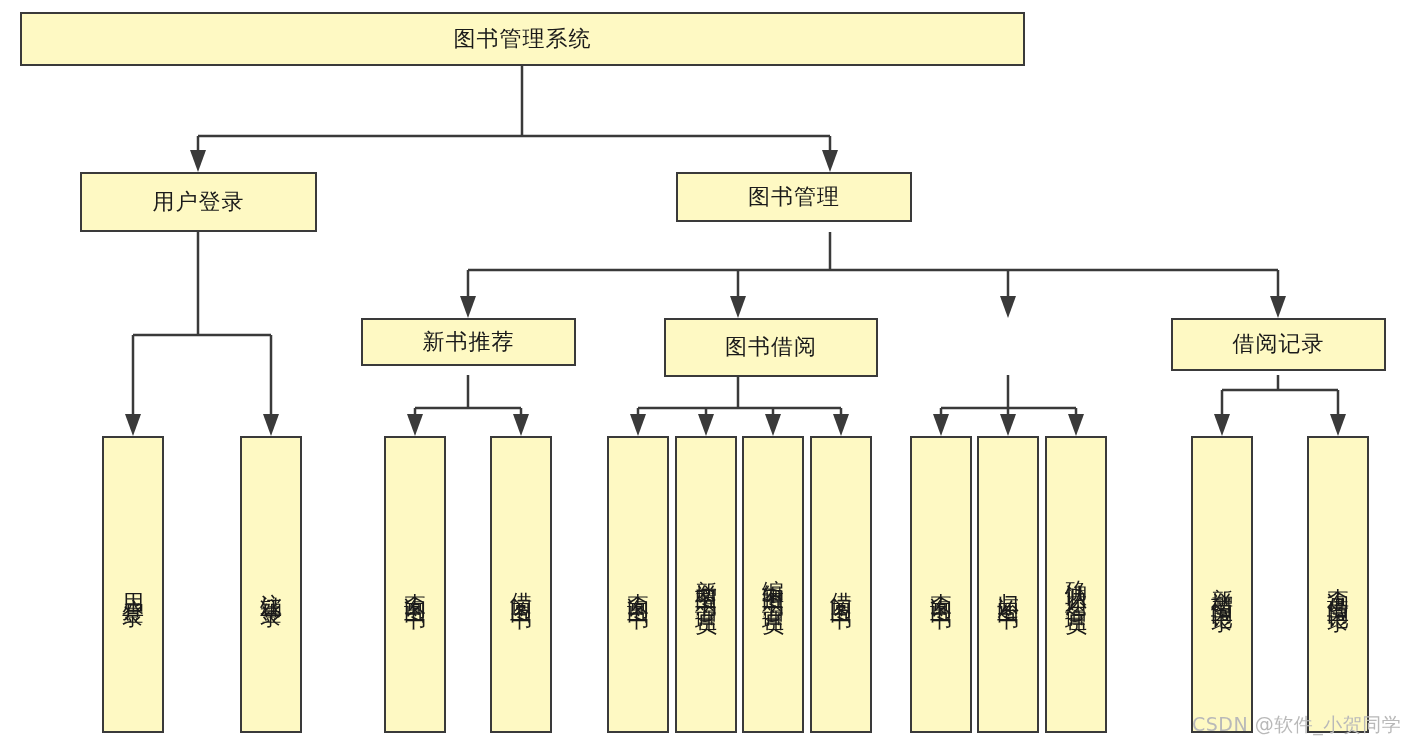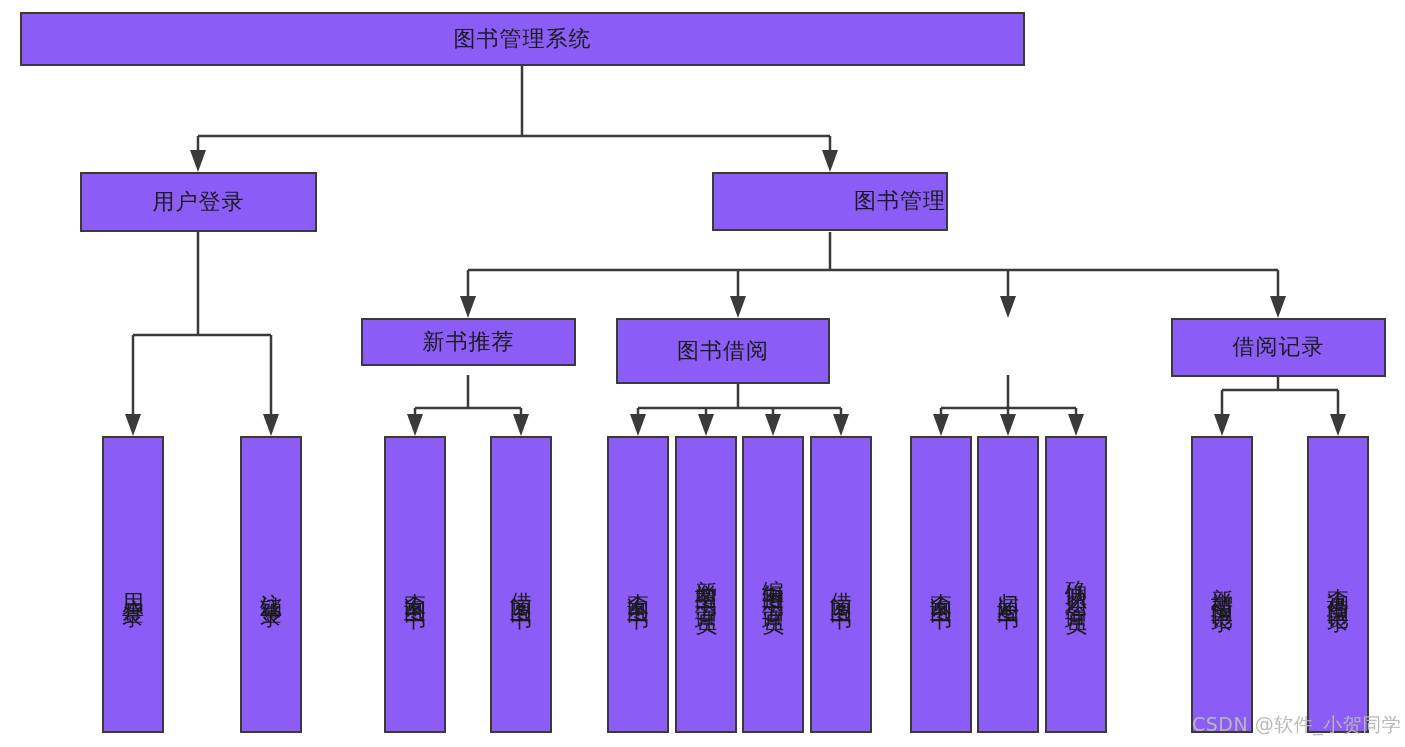--- a/index.html
+++ b/index.html
@@ -17,21 +17,21 @@
   #canvas {
     position: absolute;
     left: 0; top: 0;
     width: 1405px;
     height: 747px;
   }
   .node {
     position: absolute;
     box-sizing: border-box;
     border: 2.5px solid #3a3a3a;
-    background: #8b5cf6;
+    background: #fef9c3;
     display: flex;
     align-items: center;
     justify-content: center;
     color: #1a1a1a;
     z-index: 2;
   }
   .node-h {
     font-size: 22px;
     letter-spacing: 1px;
     line-height: 1.1;
@@ -138,31 +138,31 @@
     <polygon points="1338,436 1330,414 1346,414"></polygon>
   </svg>
 
   <div class="node node-h" style="left:20px; top:12px; width:1005px; height:54px;">
     <span>图书管理系统</span>
   </div>
 
   <div class="node node-h" style="left:80px; top:172px; width:237px; height:60px;">
     <span>用户登录</span>
   </div>
-  <div class="node node-h" style="left:712px; top:172px; width:236px; height:59px;justify-content:flex-end;">
+  <div class="node node-h" style="left:676px; top:172px; width:236px; height:50px;">
     <span>图书管理</span>
   </div>
 
   <div class="node node-h" style="left:361px; top:318px; width:215px; height:48px;">
     <span>新书推荐</span>
   </div>
-  <div class="node node-h" style="left:616px; top:318px; width:214px; height:66px;">
+  <div class="node node-h" style="left:664px; top:318px; width:214px; height:59px;">
     <span>图书借阅</span>
   </div>
-  <div class="node node-h" style="left:1171px; top:318px; width:215px; height:59px;">
+  <div class="node node-h" style="left:1171px; top:318px; width:215px; height:53px;">
     <span>借阅记录</span>
   </div>
 
   <div class="node" style="left:102px; top:436px; width:62px; height:297px;">
     <span class="node-v">用户登录</span>
   </div>
   <div class="node" style="left:240px; top:436px; width:62px; height:297px;">
     <span class="node-v">注销登录</span>
   </div>
 

